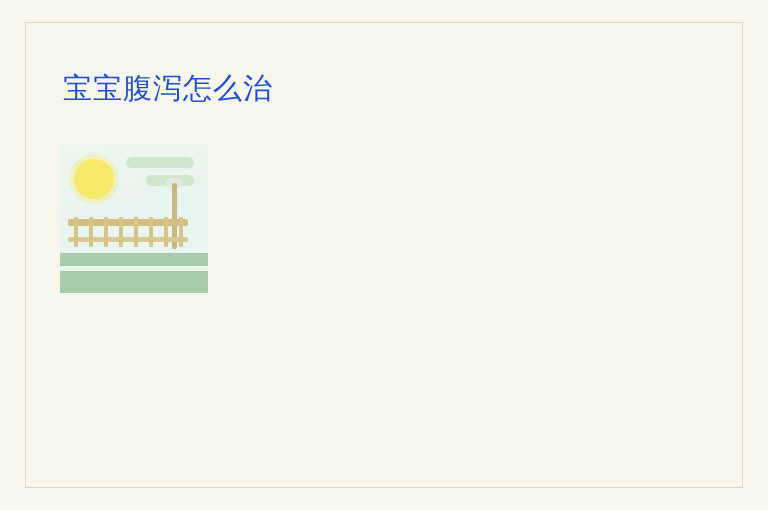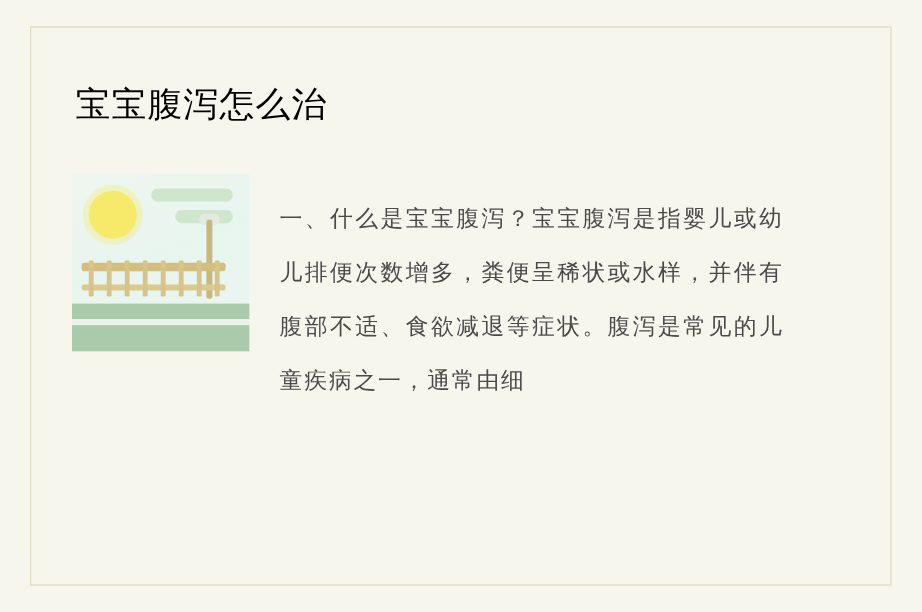--- a/index.html
+++ b/index.html
@@ -28,21 +28,21 @@
     height: 466px;
     border: 1px solid #ddd9bd;
     box-sizing: border-box;
   }
   .title {
     position: absolute;
     left: 63px;
     top: 68px;
     font-size: 29px;
     line-height: 40px;
-    color: #000000;
+    color: #1d4ed8;
     letter-spacing: 1px;
     font-family: "Liberation Sans", "DejaVu Sans", sans-serif;
     white-space: nowrap;
   }
   .illustration {
     position: absolute;
     left: 60px;
     top: 145px;
     width: 148px;
     height: 148px;
@@ -198,15 +198,14 @@
     <div class="art-picket" style="left:59px;"></div>
     <div class="art-picket" style="left:74px;"></div>
     <div class="art-picket" style="left:89px;"></div>
     <div class="art-picket" style="left:104px;"></div>
     <div class="art-picket" style="left:119px;"></div>
     <div class="art-ground1"></div>
     <div class="art-ground-light"></div>
     <div class="art-ground2"></div>
   </div>
 
-  <div class="body-text">一、什么是宝宝腹泻？宝宝腹泻是指婴儿或幼儿排便次数增多，粪便呈稀状或水样，并伴有腹部不适、食欲减退等症状。腹泻是常见的儿童疾病之一，通常由细</div>
 
 </div>
 
 </body></html>

